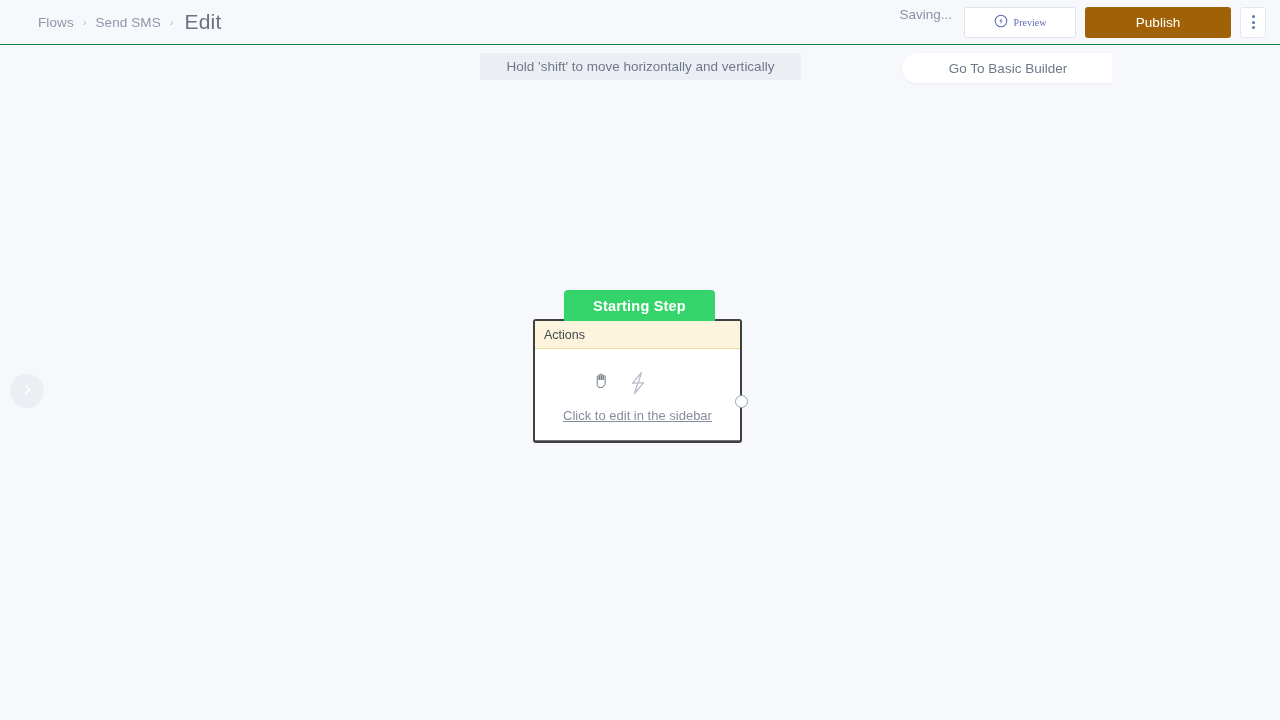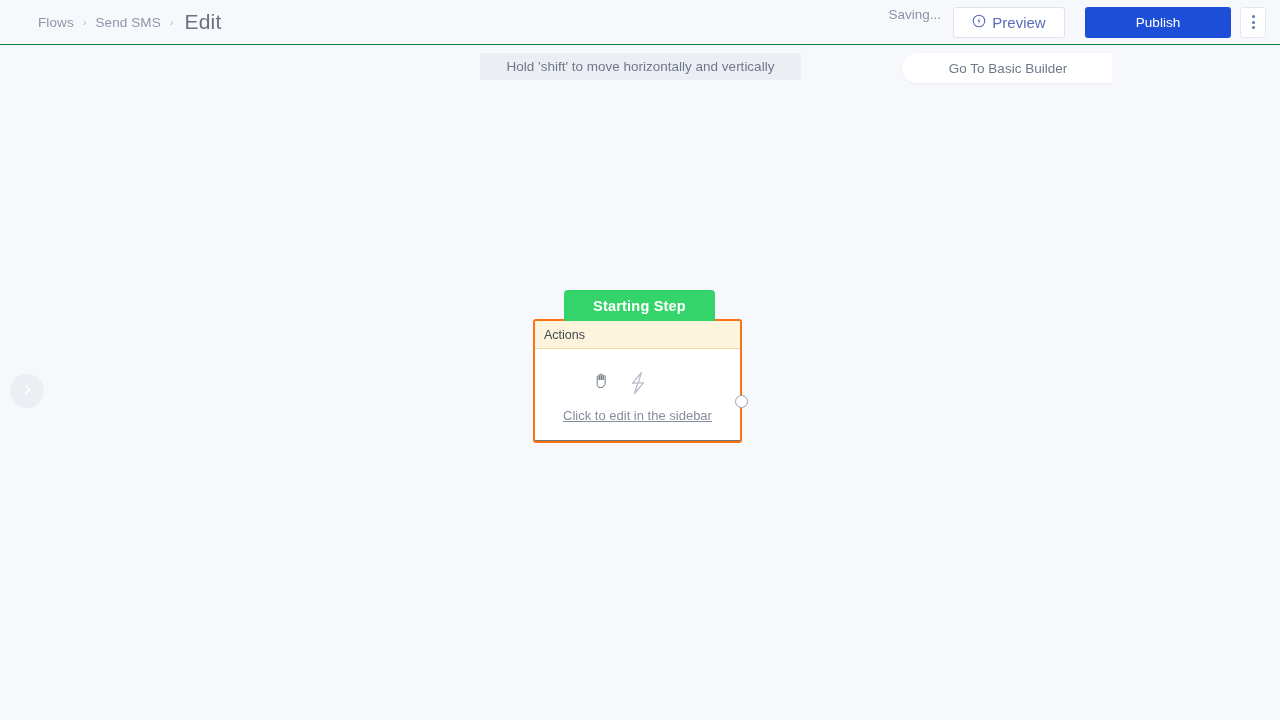--- a/index.html
+++ b/index.html
@@ -74,29 +74,30 @@
     width: 112px;
     height: 31px;
     background: #ffffff;
     border: 1px solid #dfe3eb;
     border-radius: 3px;
     display: flex;
     align-items: center;
     justify-content: center;
     gap: 6px;
     color: #5b6bb5;
-    font-size: 15px;
-    cursor: pointer;
+    font-size: 10px;
+    cursor: pointer;
+    font-family: Liberation Serif, serif;
   }
 
   .btn-publish {
     width: 146px;
     height: 31px;
-    margin-left: 20px;
-    background: #1d4ed8;
+    margin-left: 9px;
+    background: #a16207;
     border: none;
     border-radius: 3px;
     color: #ffffff;
     font-size: 13.5px;
     font-family: "Liberation Sans", sans-serif;
     cursor: pointer;
     display: flex;
     align-items: center;
     justify-content: center;
   }
@@ -223,21 +224,21 @@
     z-index: 7;
   }
 
   
   .node {
     position: absolute;
     left: 533px; top: 274px;
     width: 209px;
     height: 124px;
     background: #737373;
-    border: 2px solid #f97316;
+    border: 2px solid #404040;
     border-radius: 3px;
     z-index: 10;
   }
   .node-tab {
     position: absolute;
     left: 29px; top: -31px;
     width: 151px;
     height: 31px;
     background: #35d46a;
     border-radius: 4px 4px 0 0;

